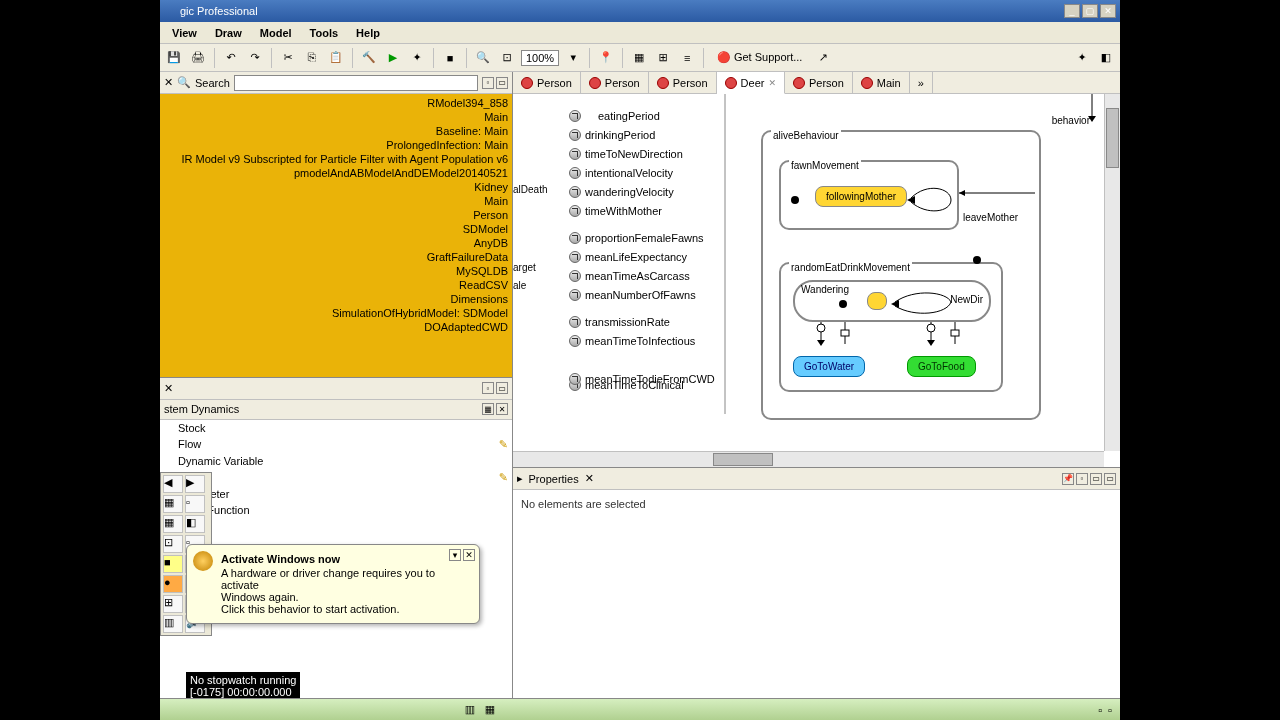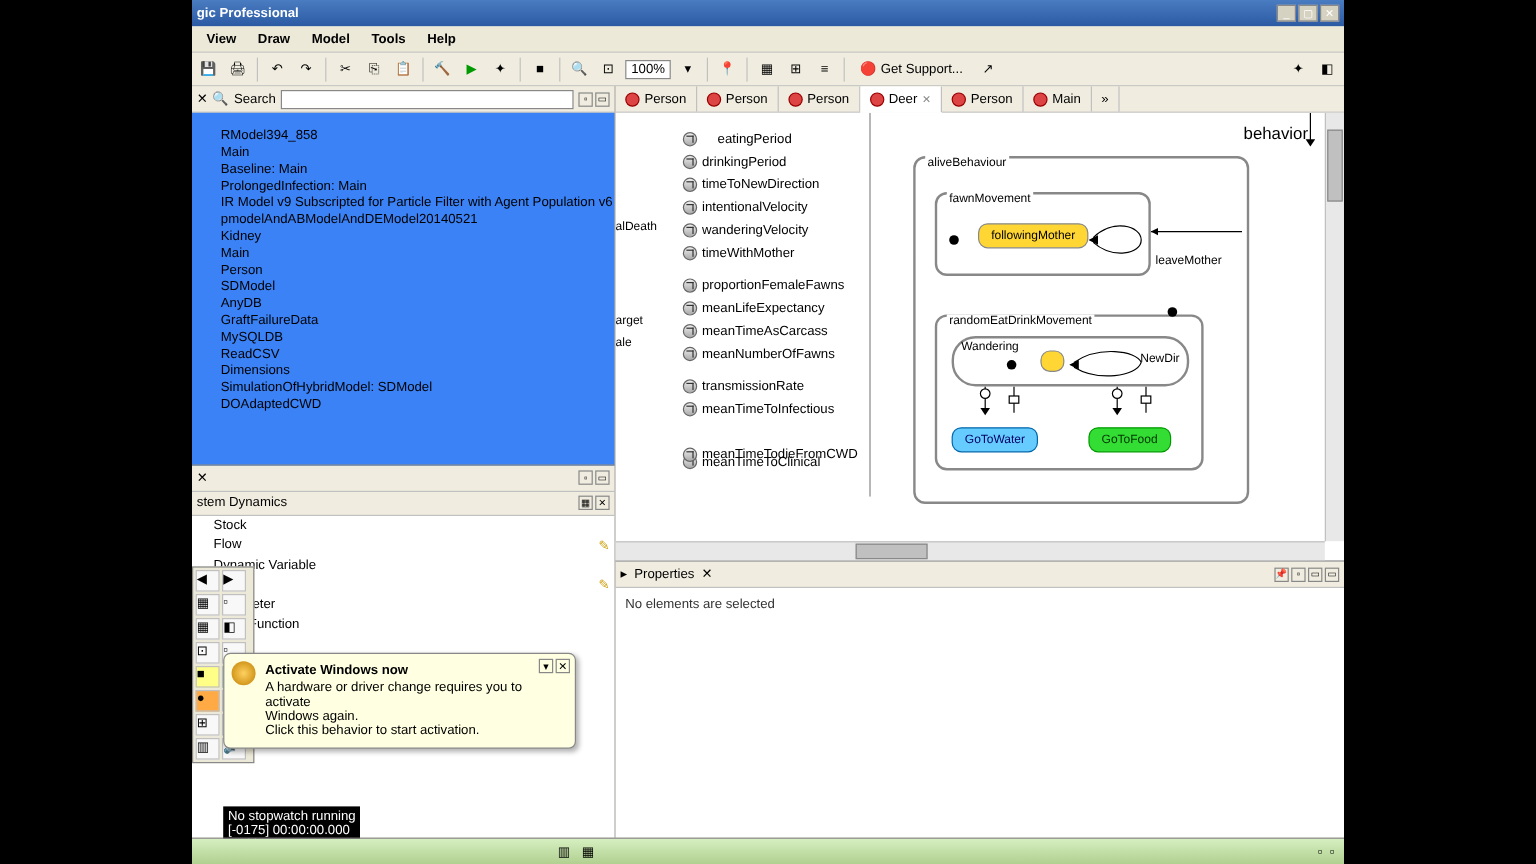--- a/index.html
+++ b/index.html
@@ -1,35 +1,35 @@
 <!DOCTYPE html>
 <html><head>
 <meta charset="utf-8">
 <style>
 * { box-sizing: border-box; margin: 0; padding: 0; font-family: Tahoma, sans-serif; font-size: 11px; }
 body { width: 1280px; height: 720px; background: #000; position: relative; overflow: hidden; }
 .desktop { position: absolute; left: 160px; top: 0; width: 960px; height: 720px; background: #ece9d8; }
 .titlebar { height: 22px; background: linear-gradient(#4a7cc1,#2b5aa3); color: #fff; display: flex; align-items: center; padding: 0 4px; justify-content: space-between; }
-.titlebar .title { font-weight: bold; }
+.titlebar .title { font-weight: normal; margin-left: 16px; }
 .win-btns { display: flex; gap: 2px; }
 .win-btn { width: 16px; height: 14px; background: #d6d2c2; border: 1px solid #888; display: flex; align-items: center; justify-content: center; font-size: 9px; cursor: pointer; }
 .menubar { height: 22px; background: #ece9d8; display: flex; align-items: center; padding: 0 4px; gap: 2px; border-bottom: 1px solid #c0c0c0; }
 .menubar span { padding: 3px 8px; cursor: pointer; font-weight: bold; }
 .toolbar { height: 28px; background: #f0ede0; border-bottom: 1px solid #c0c0c0; display: flex; align-items: center; padding: 0 4px; gap: 4px; }
 .tb-btn { width: 20px; height: 20px; border: 1px solid transparent; display: flex; align-items: center; justify-content: center; cursor: pointer; }
 .tb-sep { width: 1px; height: 20px; background: #c0c0c0; margin: 0 2px; }
 .zoom { border: 1px solid #888; padding: 1px 4px; background: #fff; }
 .support { padding: 2px 6px; border: 1px solid transparent; cursor: pointer; }
 .main-area { display: flex; height: calc(100% - 94px); }
 .left-col { width: 353px; display: flex; flex-direction: column; border-right: 1px solid #888; }
 .search-row { height: 22px; display: flex; align-items: center; border-bottom: 1px solid #c0c0c0; background: #f0ede0; padding: 0 4px; gap: 4px; }
 .search-row input { flex: 1; border: 1px solid #888; padding: 1px 2px; }
 .pane-ctrl { display: flex; gap: 2px; margin-left: auto; }
 .pane-ctrl span { width: 12px; height: 12px; border: 1px solid #888; font-size: 8px; display: flex; align-items: center; justify-content: center; cursor: pointer; }
-.tree { flex: 1; overflow: auto; background: #3b82f6; padding: 12px; border-bottom: 1px solid #888; position: relative; }
+.tree { flex: 1; overflow: auto; background: #eab308; padding: 2px; border-bottom: 1px solid #888; position: relative; text-align: right; }
 .tree-item { padding: 1px 2px 1px 12px; cursor: pointer; white-space: nowrap; }
 .mid-header { height: 22px; background: #f0ede0; border-bottom: 1px solid #c0c0c0; display: flex; align-items: center; padding: 0 4px; }
 .palette-hdr { height: 20px; background: #f0ede0; border-bottom: 1px solid #c0c0c0; padding: 2px 4px; display: flex; align-items: center; }
 .palette { background: #fff; flex: 1; overflow: auto; }
 .pal-item { padding: 2px 4px 2px 18px; cursor: pointer; display: flex; align-items: center; }
 .pal-edit { margin-left: auto; color: #c90; }
 .right-col { flex: 1; display: flex; flex-direction: column; }
 .tabs { height: 22px; background: #f0ede0; display: flex; border-bottom: 1px solid #c0c0c0; }
 .tab { padding: 3px 8px; border-right: 1px solid #c0c0c0; display: flex; align-items: center; gap: 4px; cursor: pointer; }
 .tab.active { background: #fff; border-bottom: 1px solid #fff; margin-bottom: -1px; }
@@ -304,21 +304,21 @@
             <div class="param" style="left: 56px; top: 260px; margin-top: 25px;">
               <span class="param-ico"></span>
               <span>meanTimeToClinical</span>
             </div>
             <div class="param" style="left: 56px; top: 279px;">
               <span class="param-ico"></span>
               <span>meanTimeTodieFromCWD</span>
             </div>
           </div>
 
-        <div style="position:absolute;right:30px;top:9px;font-size:14px">behavior</div>
+        <div style="position:absolute;right:30px;top:21px;font-size:10px">behavior</div>
         <svg class="mini-svg" style="right:18px;top:0" width="20" height="30">
             <line x1="10" y1="0" x2="10" y2="26" stroke="#000"></line>
             <polygon points="6,22 14,22 10,28" fill="#000"></polygon>
           </svg>
 
         <div class="statechart" style="left:248px;top:36px;width:280px;height:290px">
           <div class="sc-label">aliveBehaviour</div>
 
           <div class="statechart" style="left:16px;top:28px;width:180px;height:70px">
             <div class="sc-label">fawnMovement</div>

